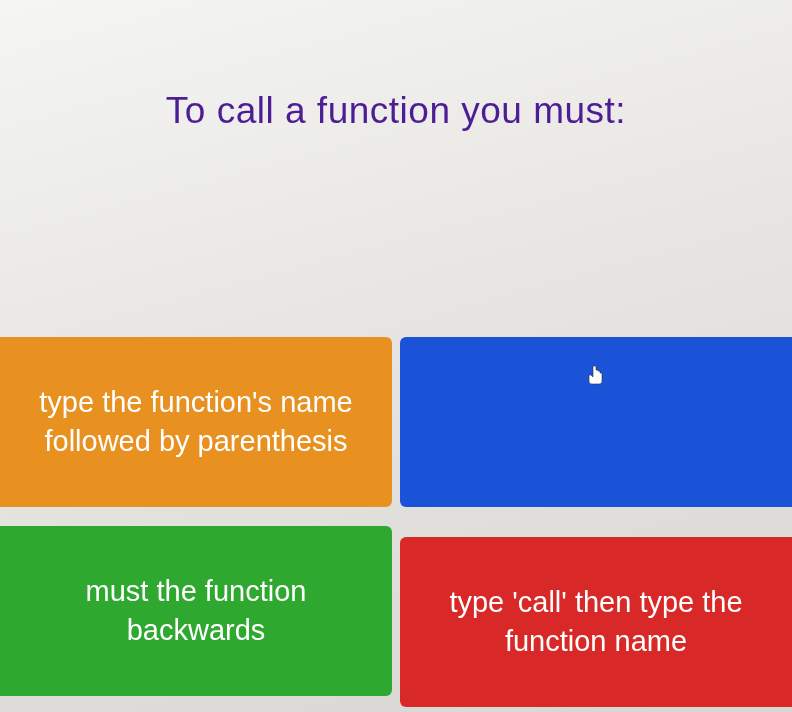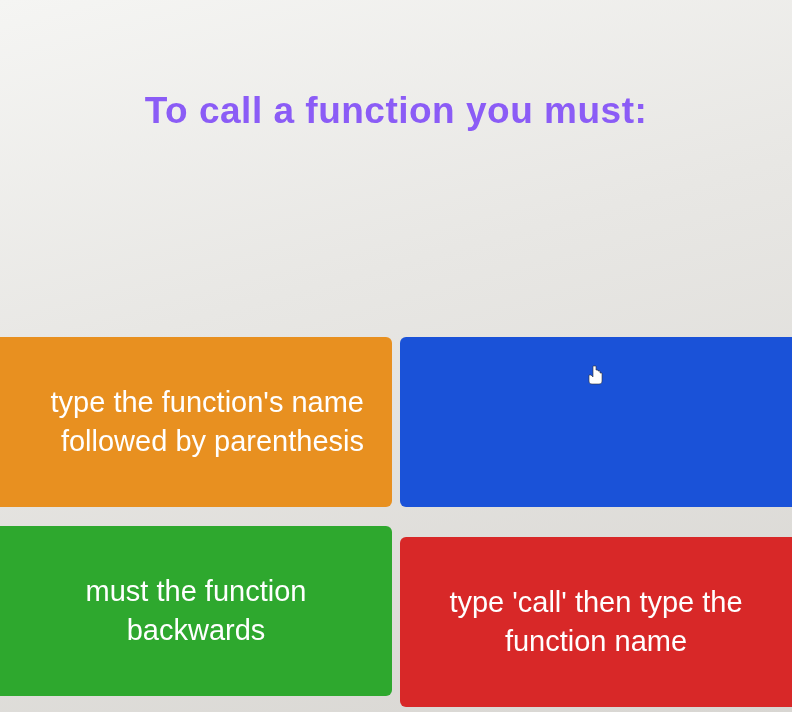--- a/index.html
+++ b/index.html
@@ -18,22 +18,22 @@
     .question-area {
       width: 100%;
       height: 350px;
       display: flex;
       align-items: flex-start;
       justify-content: center;
       padding-top: 90px;
     }
     .question-text {
       font-size: 37px;
-      color: #8b5cf6;
-      font-weight: 700;
+      color: #4c1d95;
+      font-weight: 400;
       letter-spacing: 0.5px;
     }
     .answers-grid {
       position: absolute;
       bottom: 5px;
       left: 0;
       width: 100%;
       display: grid;
       grid-template-columns: 1fr 1fr;
       grid-template-rows: 1fr 1fr;
@@ -52,21 +52,21 @@
       padding: 18px 28px;
       border-radius: 6px;
       line-height: 1.35;
       cursor: pointer;
       position: relative;
     }
     .answer-tile:nth-child(1) { border-top-left-radius: 0; border-bottom-left-radius: 0; }
     .answer-tile:nth-child(3) { border-top-left-radius: 0; border-bottom-left-radius: 0; }
     .answer-tile:nth-child(2) { border-top-right-radius: 0; border-bottom-right-radius: 0; }
     .answer-tile:nth-child(4) { border-top-right-radius: 0; border-bottom-right-radius: 0; margin-top: 11px; }
-    .tile-orange { background: #e89020; text-align: right; }
+    .tile-orange { background: #e89020; }
     .tile-blue   { background: #1a52d8; }
     .tile-green  { background: #2ea82e; }
     .tile-red    { background: #d82828; }
     .cursor {
       position: absolute;
       top: 20px;
       left: 50%;
       transform: translateX(-50%);
       width: 18px;
       height: 22px;

